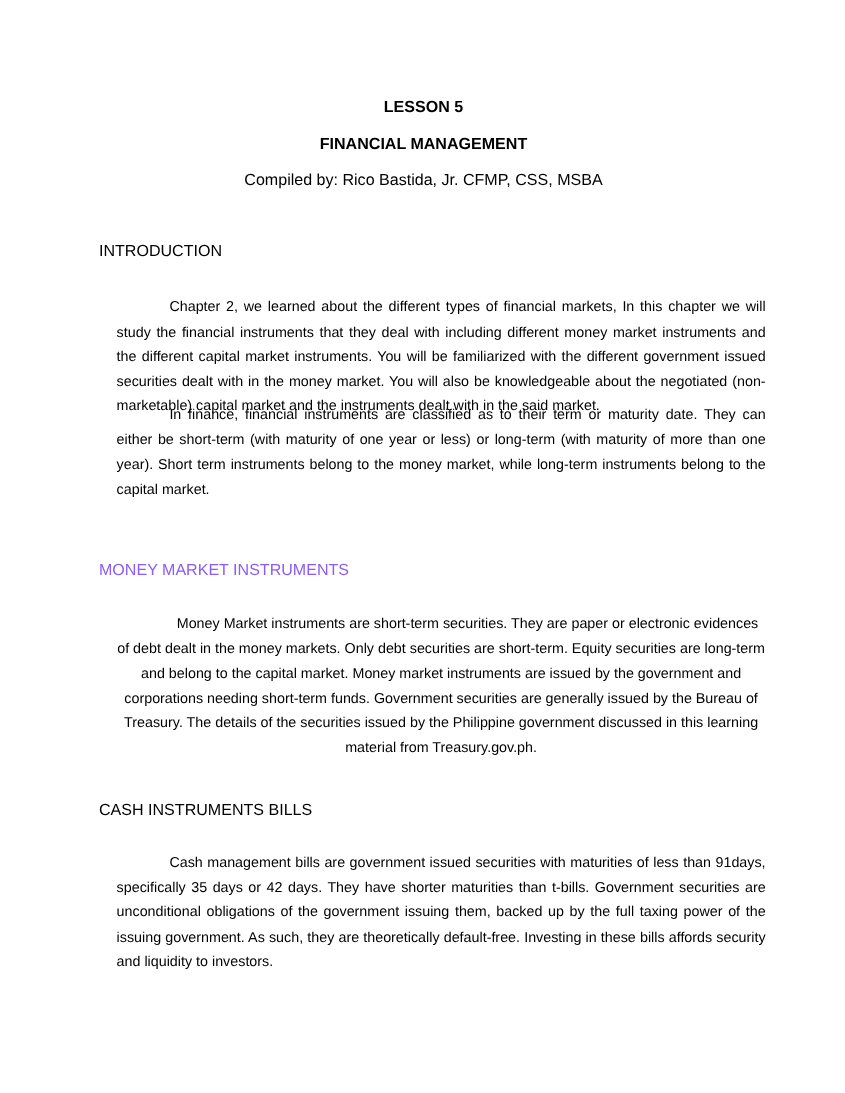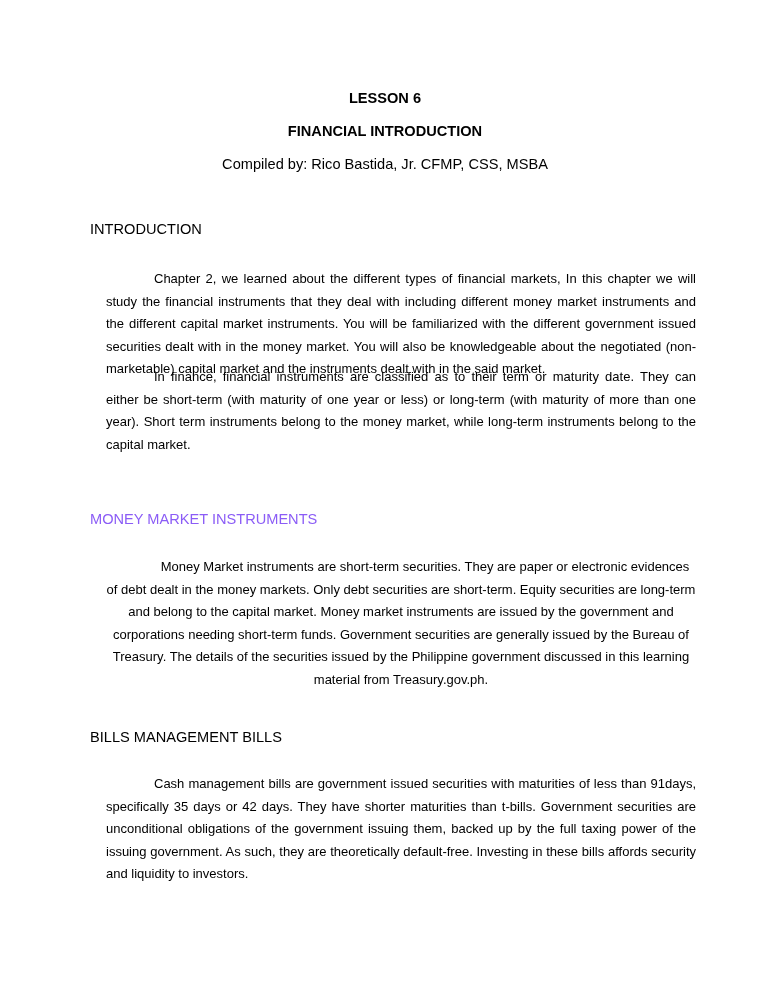--- a/index.html
+++ b/index.html
@@ -50,27 +50,27 @@
     }
     .para.justify { text-align: justify; }
     .para.left { text-align: center; }
     .indent { display: inline-block; width: 48px; }
   </style>
 </head>
 <body>
 
 <div class="page">
 
-  <div class="center-line bold" style="top:89px;">LESSON 6</div>
-  <div class="center-line bold" style="top:122px;">FINANCIAL INTRODUCTION</div>
+  <div class="center-line bold" style="top:89px;">LESSON 5</div>
+  <div class="center-line bold" style="top:122px;">FINANCIAL MANAGEMENT</div>
   <div class="center-line" style="top:155px;">Compiled by: Rico Bastida, Jr. CFMP, CSS, MSBA</div>
 
   <div class="heading" style="top:220px;">INTRODUCTION</div>
   <p class="para justify" style="top:252px;"><span class="indent"></span><span>Chapter 2, we learned about the different types of financial markets, In this chapter we will study the financial instruments that they deal with including different money market instruments and the different capital market instruments. You will be familiarized with the different government issued securities dealt with in the money market. You will also be knowledgeable about the negotiated (non-marketable) capital market and the instruments dealt with in the said market.</span></p>
   <p class="para justify" style="top:350px;"><span class="indent"></span><span>In finance, financial instruments are classified as to their term or maturity date. They can either be short-term (with maturity of one year or less) or long-term (with maturity of more than one year). Short term instruments belong to the money market, while long-term instruments belong to the capital market.</span></p>
 
   <div class="heading red" style="top:510px;">MONEY MARKET INSTRUMENTS</div>
   <p class="para left" style="top:540px;"><span class="indent"></span><span>Money Market instruments are short-term securities. They are paper or electronic evidences of debt dealt in the money markets. Only debt securities are short-term. Equity securities are long-term and belong to the capital market. Money market instruments are issued by the government and corporations needing short-term funds. Government securities are generally issued by the Bureau of Treasury. The details of the securities issued by the Philippine government discussed in this learning material from Treasury.gov.ph.</span></p>
 
-  <div class="heading" style="top:728px;">BILLS MANAGEMENT BILLS</div>
+  <div class="heading" style="top:728px;">CASH INSTRUMENTS BILLS</div>
   <p class="para justify" style="top:757px;"><span class="indent"></span><span>Cash management bills are government issued securities with maturities of less than 91days, specifically 35 days or 42 days. They have shorter maturities than t-bills. Government securities are unconditional obligations of the government issuing them, backed up by the full taxing power of the issuing government. As such, they are theoretically default-free. Investing in these bills affords security and liquidity to investors.</span></p>
 
 </div>
 
 </body></html>

